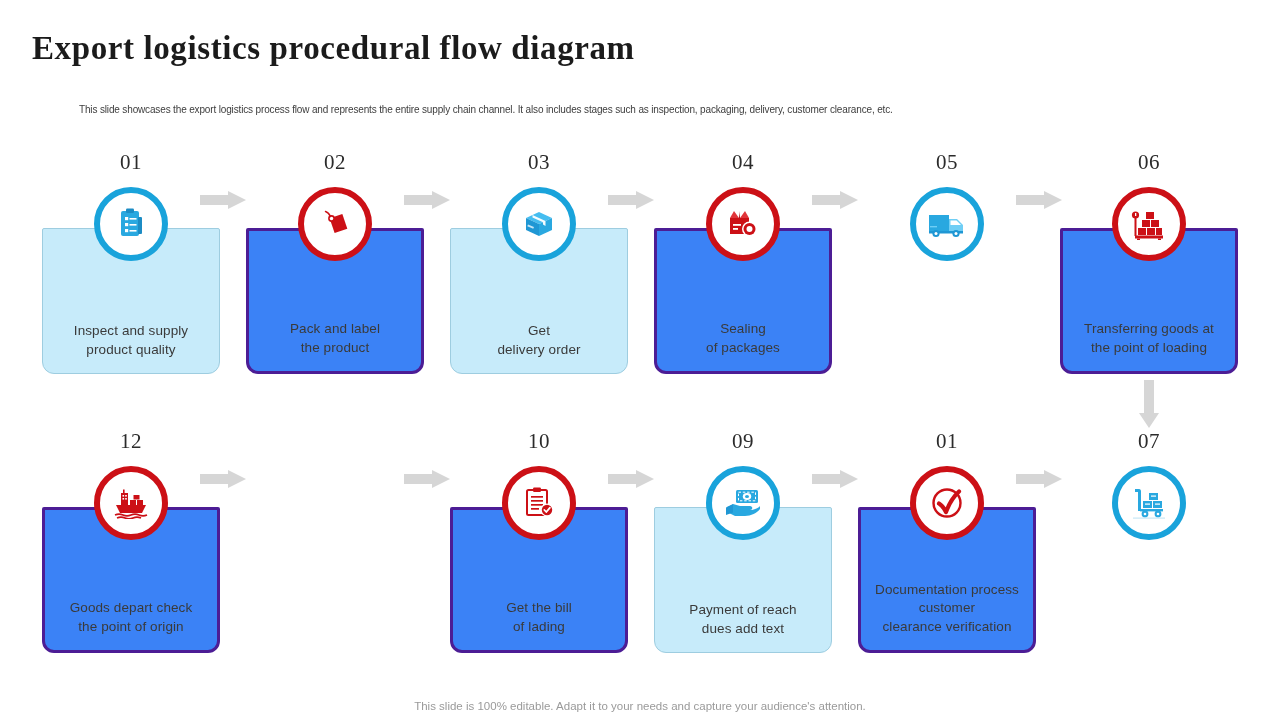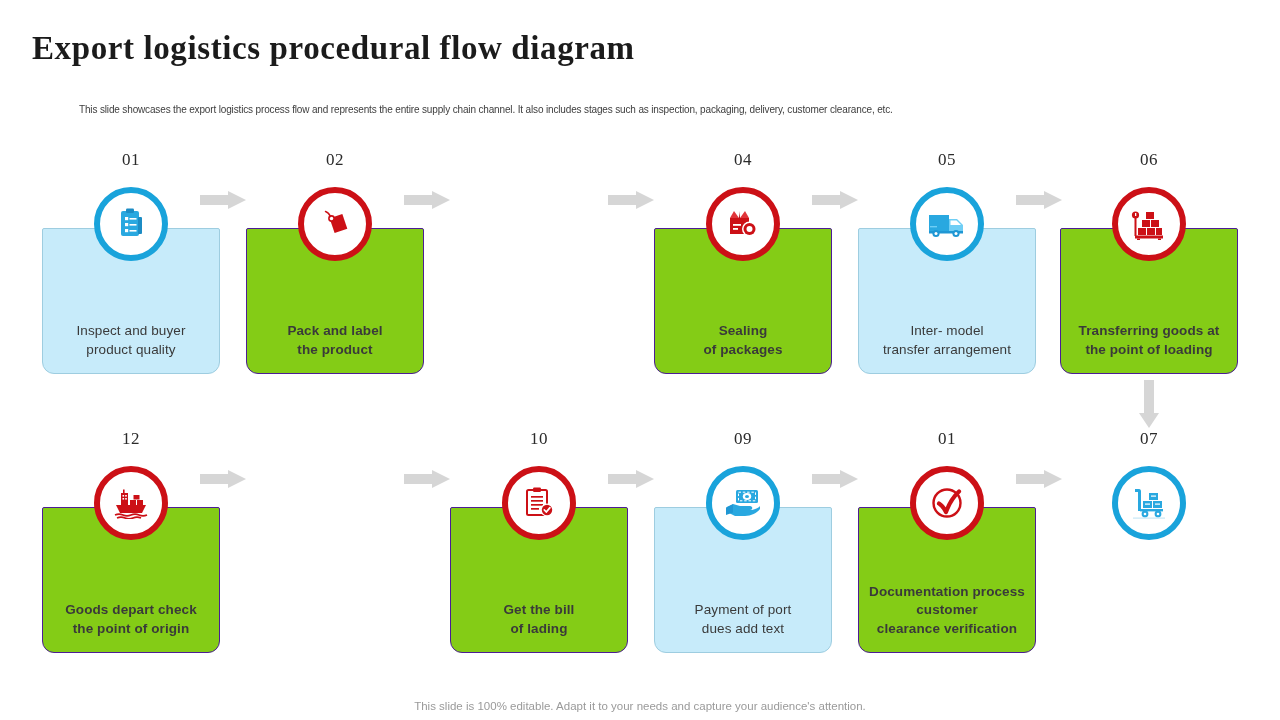--- a/index.html
+++ b/index.html
@@ -59,21 +59,21 @@
     height: 230px;
   }
 
   .step-number {
     position: absolute;
     top: 0;
     left: 0;
     width: 178px;
     text-align: center;
     font-family: "Liberation Serif", serif;
-    font-size: 17px;
+    font-size: 21px;
     color: #2b2b2b;
     letter-spacing: 0.5px;
   }
 
   .card {
     position: absolute;
     top: 78px;
     left: 0;
     width: 178px;
     height: 146px;
@@ -83,23 +83,22 @@
     align-items: flex-end;
     justify-content: center;
     padding-bottom: 14px;
   }
   .card.blue {
     background: #c7ebfa;
     border: 1px solid #9ecde0;
     border-top-color: #9ecde0;
   }
   .card.red {
-    background: #84cc16;
-    border: 1px solid #4c1d95;
-    font-weight: bold;
+    background: #3b82f6;
+    border: 3px solid #4c1d95;
   }
 
   .card-label {
     font-size: 13.5px;
     line-height: 19px;
     color: #3a3a3a;
     text-align: center;
     white-space: pre-line;
     letter-spacing: 0.1px;
     padding: 0 6px;
@@ -187,40 +186,56 @@
           <rect x="24" y="10" width="4" height="17" rx="1" fill="#1c8cc4"></rect>
           <rect x="11" y="10" width="3.2" height="3.2" fill="#ffffff"></rect>
           <rect x="11" y="16" width="3.2" height="3.2" fill="#ffffff"></rect>
           <rect x="11" y="22" width="3.2" height="3.2" fill="#ffffff"></rect>
           <rect x="15.5" y="11" width="7" height="1.6" fill="#ffffff"></rect>
           <rect x="15.5" y="17" width="7" height="1.6" fill="#ffffff"></rect>
           <rect x="15.5" y="23" width="7" height="1.6" fill="#ffffff"></rect>
         </svg>
       </div>
       <div class="card blue">
-        <div class="card-label">Inspect and buyer
+        <div class="card-label">Inspect and supply
 product quality</div>
       </div>
     </div>
 
     <div class="step" style="left:246px">
       <div class="step-number">02</div>
       <div class="badge red">
         <svg width="34" height="34" viewBox="0 0 34 34">
           <path d="M11,12 L23,6 L30,20 L18,26 Z" fill="#cc1016" transform="rotate(8 17 16)"></path>
           <circle cx="13.5" cy="11.5" r="2.6" fill="#ffffff" stroke="#cc1016" stroke-width="1.6"></circle>
           <path d="M12.5,9.5 C11,6.5 9.5,5 7.5,4.5" stroke="#cc1016" stroke-width="1.5" fill="none" stroke-linecap="round"></path>
         </svg>
       </div>
       <div class="card red">
         <div class="card-label">Pack and label
 the product</div>
       </div>
     </div>
 
+    <div class="step" style="left:450px">
+      <div class="step-number">03</div>
+      <div class="badge blue">
+        <svg width="36" height="34" viewBox="0 0 36 34">
+          <path d="M5,11 L18,5 L31,11 L18,17 Z" fill="#45bdf0"></path>
+          <path d="M5,11 L18,17 L18,29 L5,23 Z" fill="#1f97d4"></path>
+          <path d="M31,11 L18,17 L18,29 L31,23 Z" fill="#29a8e0"></path>
+          <path d="M11.5,8 L24.5,14 L24.5,19 L22,17.5 L22,15.2 L11.5,10.4 Z" fill="#ffffff" opacity="0.95"></path>
+          <rect x="7" y="17.5" width="6.5" height="1.8" fill="#ffffff" opacity="0.75" transform="rotate(23 7 17.5)"></rect>
+        </svg>
+      </div>
+      <div class="card blue">
+        <div class="card-label">Get
+delivery order</div>
+      </div>
+    </div>
 
     <div class="step" style="left:654px">
       <div class="step-number">04</div>
       <div class="badge red">
         <svg width="36" height="34" viewBox="0 0 36 34">
           <path d="M5,11 L5,27 L24,27 L24,11 Z" fill="#cc1016"></path>
           <path d="M5,11 L9,4 L14,11 Z" fill="#e0353a"></path>
           <path d="M24,11 L20,4 L15,11 Z" fill="#e0353a"></path>
           <path d="M14,11 L14.5,4 L15,11 Z" fill="#a50b10"></path>
           <rect x="8" y="17" width="8" height="1.8" fill="#ffffff"></rect>
@@ -244,24 +259,20 @@
           <path d="M22,10 L30,10 L36,16 L36,22 L22,22 Z" fill="#6fcef5"></path>
           <path d="M23.5,11.5 L29.5,11.5 L34,16 L23.5,16 Z" fill="#ffffff"></path>
           <rect x="2" y="22" width="34" height="2.5" fill="#1f97d4"></rect>
           <circle cx="9" cy="24.5" r="3.6" fill="#1f97d4"></circle>
           <circle cx="9" cy="24.5" r="1.5" fill="#ffffff"></circle>
           <circle cx="29" cy="24.5" r="3.6" fill="#1f97d4"></circle>
           <circle cx="29" cy="24.5" r="1.5" fill="#ffffff"></circle>
           <rect x="3" y="17" width="7" height="1.4" fill="#6fcef5"></rect>
         </svg>
       </div>
-      <div class="card blue">
-        <div class="card-label">Inter- model
-transfer arrangement</div>
-      </div>
     </div>
 
     <div class="step" style="left:1060px">
       <div class="step-number">06</div>
       <div class="badge red">
         <svg width="38" height="32" viewBox="0 0 38 32">
           <rect x="16" y="4" width="8" height="7" fill="#cc1016"></rect>
           <rect x="12" y="12" width="8" height="7" fill="#cc1016"></rect>
           <rect x="21" y="12" width="8" height="7" fill="#cc1016"></rect>
           <rect x="8" y="20" width="8" height="7" fill="#cc1016"></rect>
@@ -356,21 +367,21 @@
         <svg width="38" height="32" viewBox="0 0 38 32">
           <rect x="12" y="3" width="22" height="13" rx="1.5" fill="#29a8e0"></rect>
           <rect x="14.5" y="5.2" width="17" height="8.6" fill="none" stroke="#ffffff" stroke-width="1" stroke-dasharray="2.5 1.8"></rect>
           <ellipse cx="23" cy="9.5" rx="4.2" ry="3.4" fill="#ffffff"></ellipse>
           <ellipse cx="23" cy="9.5" rx="2" ry="1.6" fill="#29a8e0"></ellipse>
           <path d="M3,20 L9,17 L16,19 L26,19 C29,19 29,23 26,23 L18,23 L28,23 C33,22 35,20 36,19 L36,22 C33,26 27,29 21,29 L11,29 L3,25 Z" fill="#29a8e0"></path>
           <path d="M2,20.5 L9,17.2 L9,25.5 L2,28 Z" fill="#1f97d4"></path>
         </svg>
       </div>
       <div class="card blue">
-        <div class="card-label">Payment of port
+        <div class="card-label">Payment of reach
 dues add text</div>
       </div>
     </div>
 
     <div class="step" style="left:858px">
       <div class="step-number">01</div>
       <div class="badge red">
         <svg width="38" height="38" viewBox="0 0 38 38">
           <circle cx="19" cy="19" r="13.5" fill="none" stroke="#cc1016" stroke-width="2.4"></circle>
           <path d="M11,19.5 C13.5,21 16,24 18,28 C21,20 26,12 31,7.5" stroke="#cc1016" stroke-width="4.2" fill="none" stroke-linecap="round" stroke-linejoin="round"></path>

